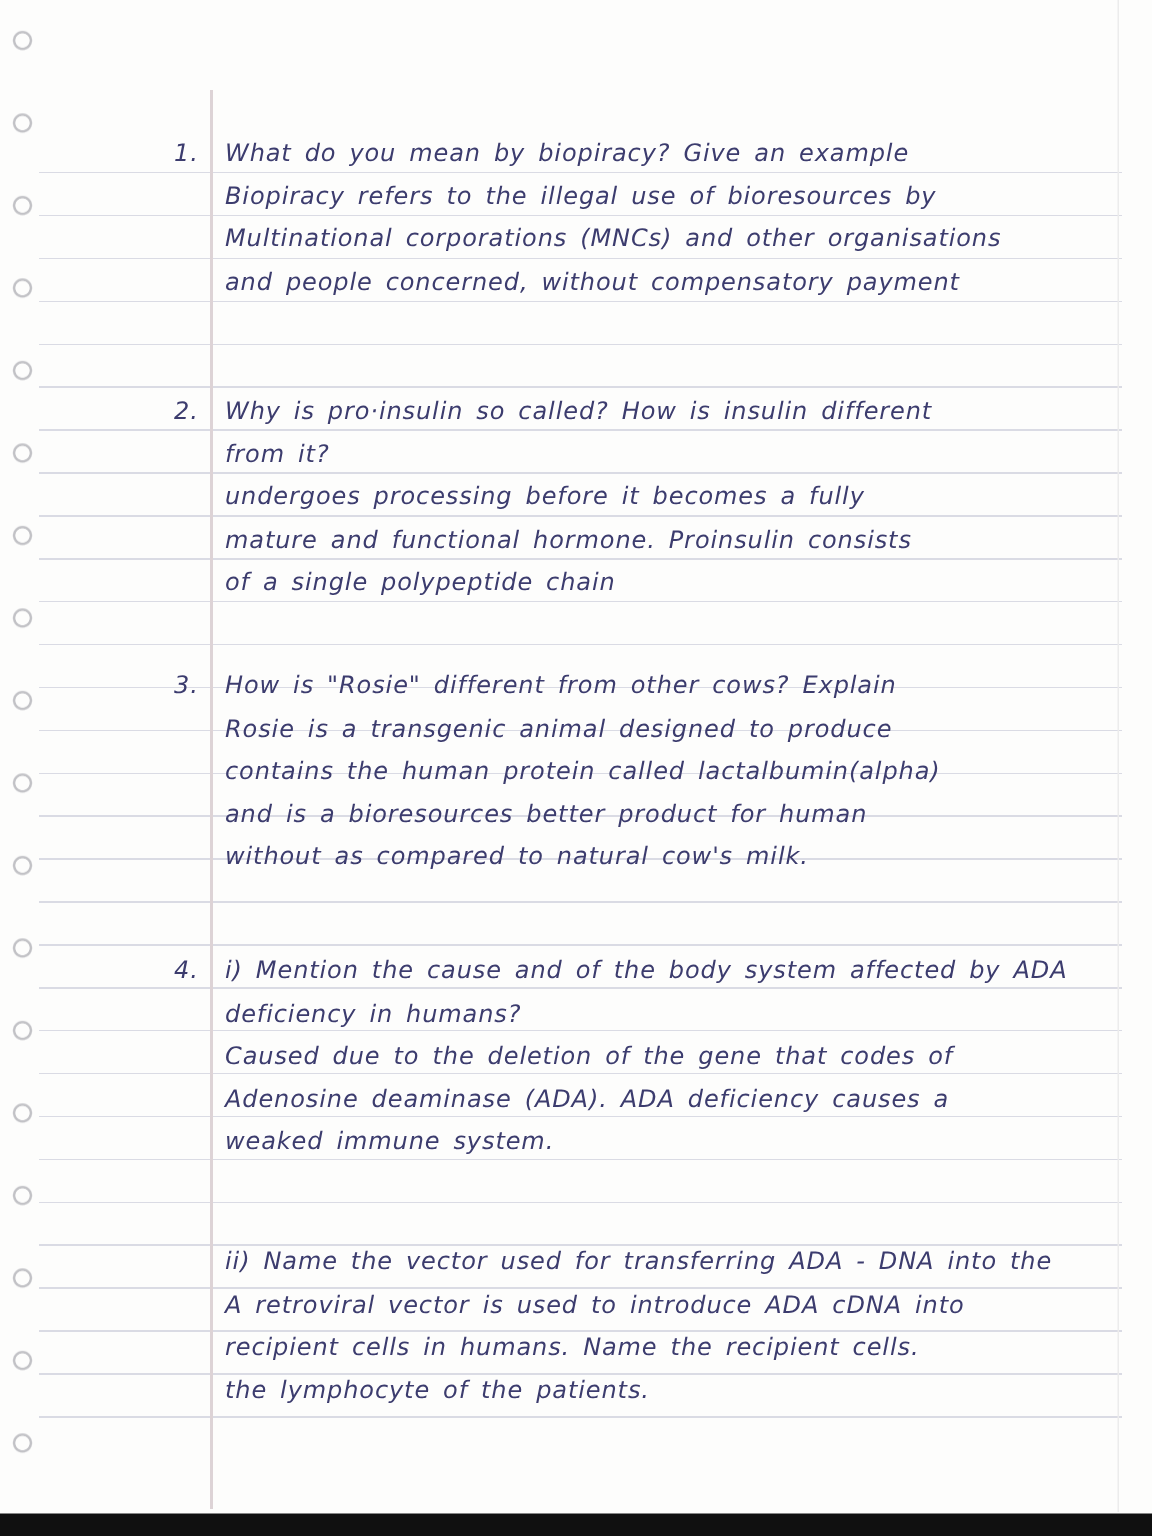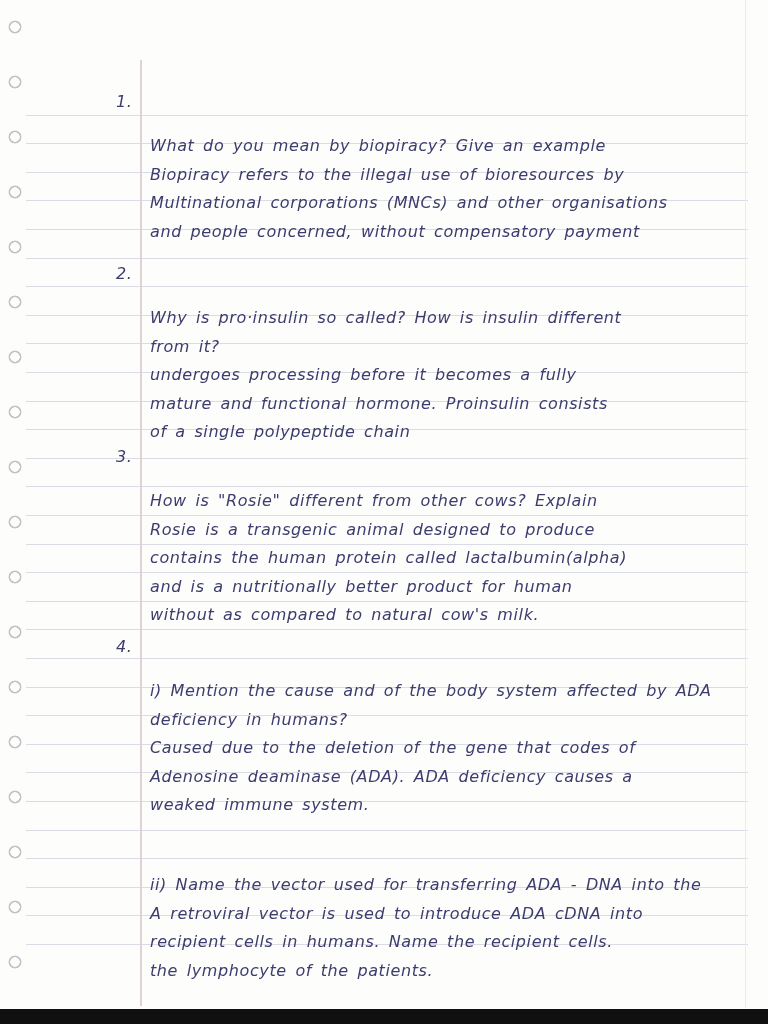--- a/index.html
+++ b/index.html
@@ -91,21 +91,20 @@
   }
   .qnum {
     flex: none;
     width: 26px;
     line-height: 28.6px;
     text-align: left;
   }
   .qlines {
     flex: 1;
     min-width: 0;
-    margin-top: 44px;
   }
   .hw-line {
     line-height: 28.6px;
     white-space: nowrap;
   }
 </style>
 </head>
 <body>
 
 <div class="scan-page">
@@ -135,21 +134,21 @@
       <div class="hw-line">of a single polypeptide chain</div>
     </div>
   </div>
 
   <div class="question" style="top:443px">
     <span class="qnum">3.</span>
     <div class="qlines">
       <div class="hw-line">How is "Rosie" different from other cows? Explain</div>
       <div class="hw-line">Rosie is a transgenic animal designed to produce</div>
       <div class="hw-line">contains the human protein called lactalbumin(alpha)</div>
-      <div class="hw-line">and is a nutritionally better product for human</div>
+      <div class="hw-line">and is a bioresources better product for human</div>
       <div class="hw-line">without as compared to natural cow's milk.</div>
     </div>
   </div>
 
   <div class="question" style="top:633px">
     <span class="qnum">4.</span>
     <div class="qlines">
       <div class="hw-line">i) Mention the cause and of the body system affected by ADA</div>
       <div class="hw-line">deficiency in humans?</div>
       <div class="hw-line">Caused due to the deletion of the gene that codes of</div>

